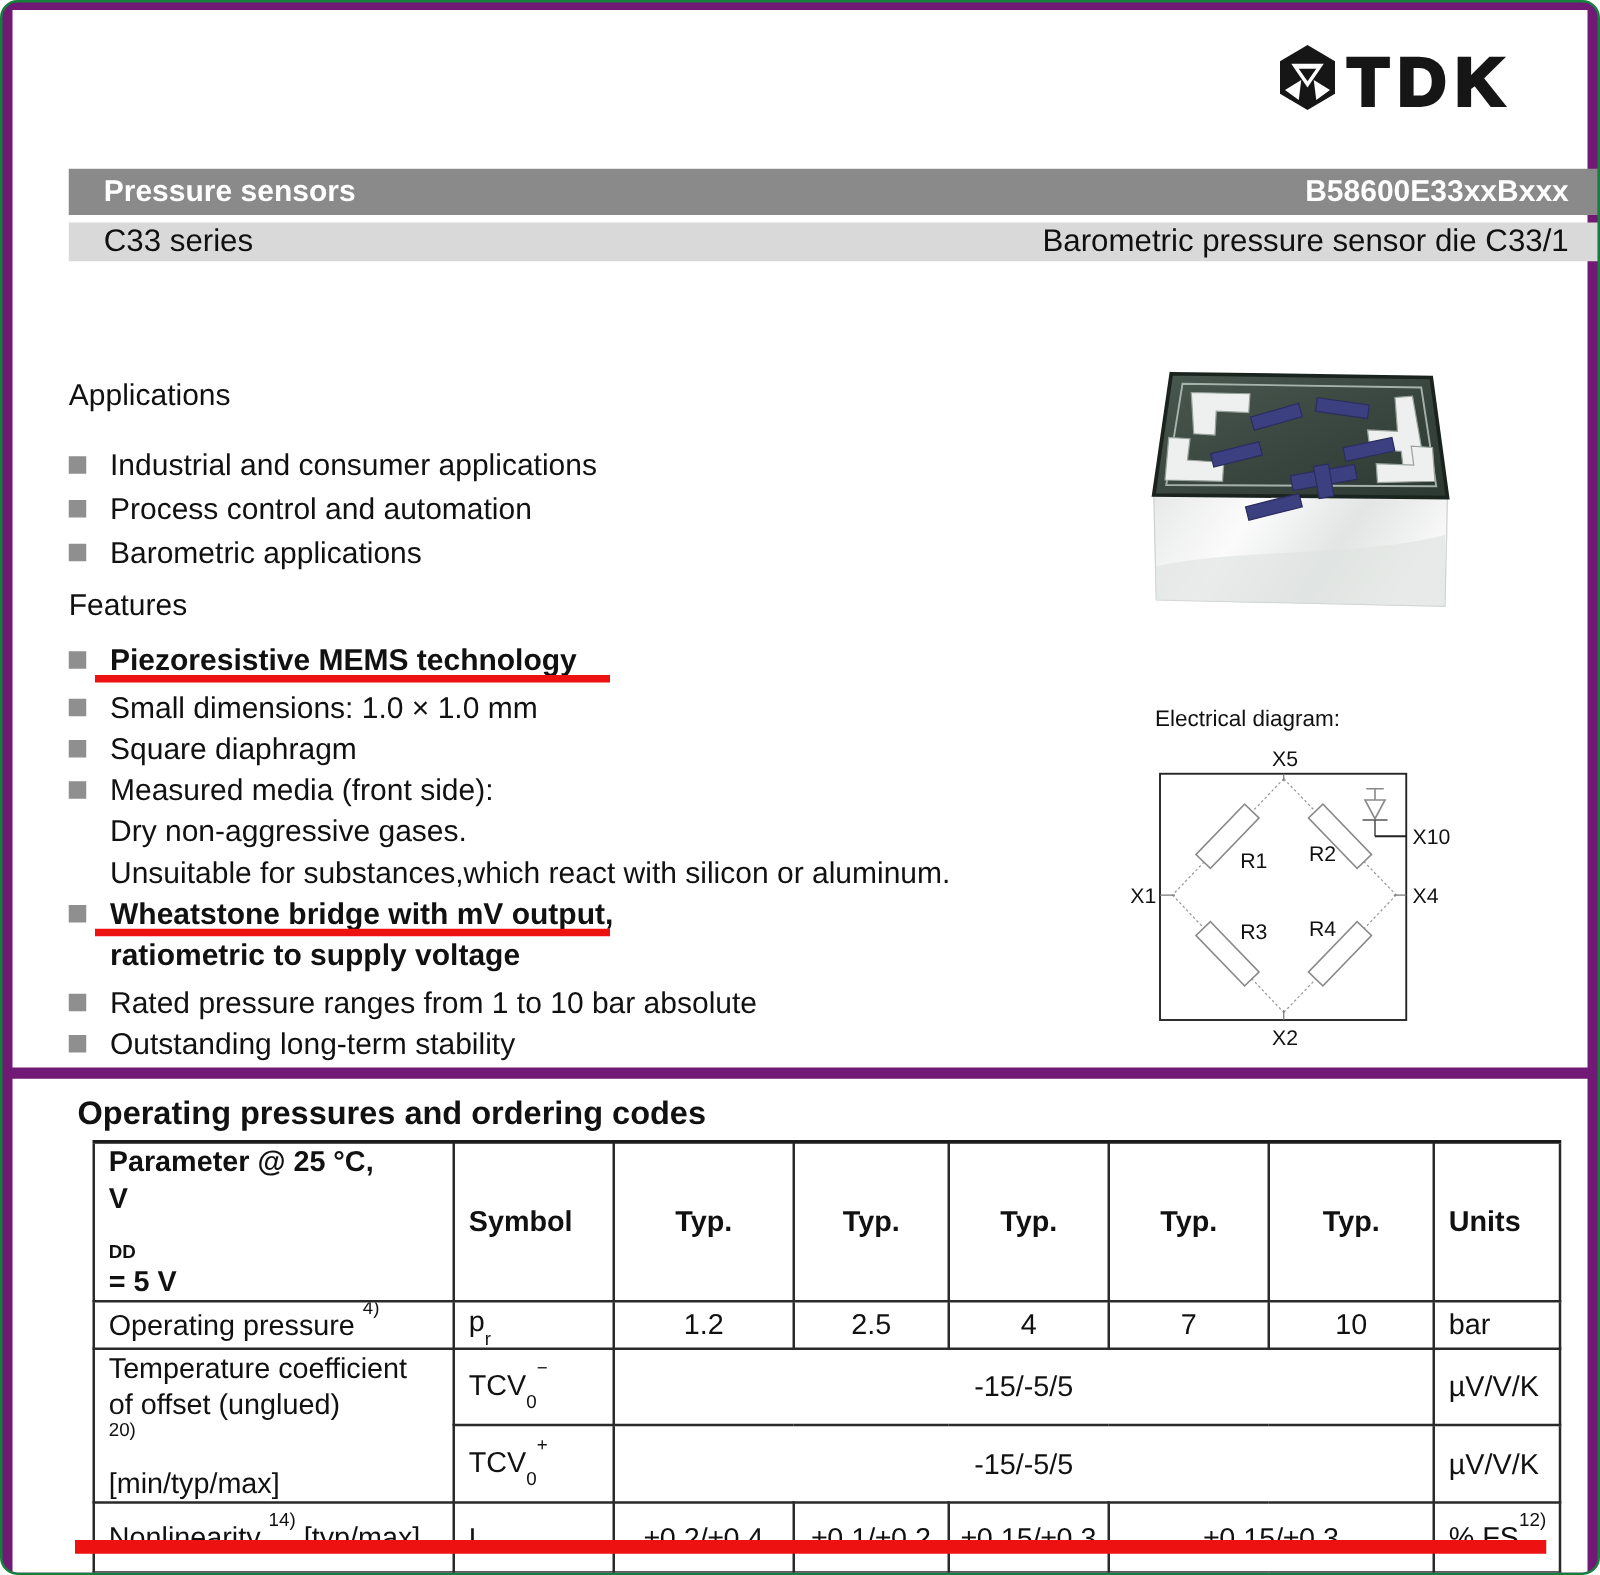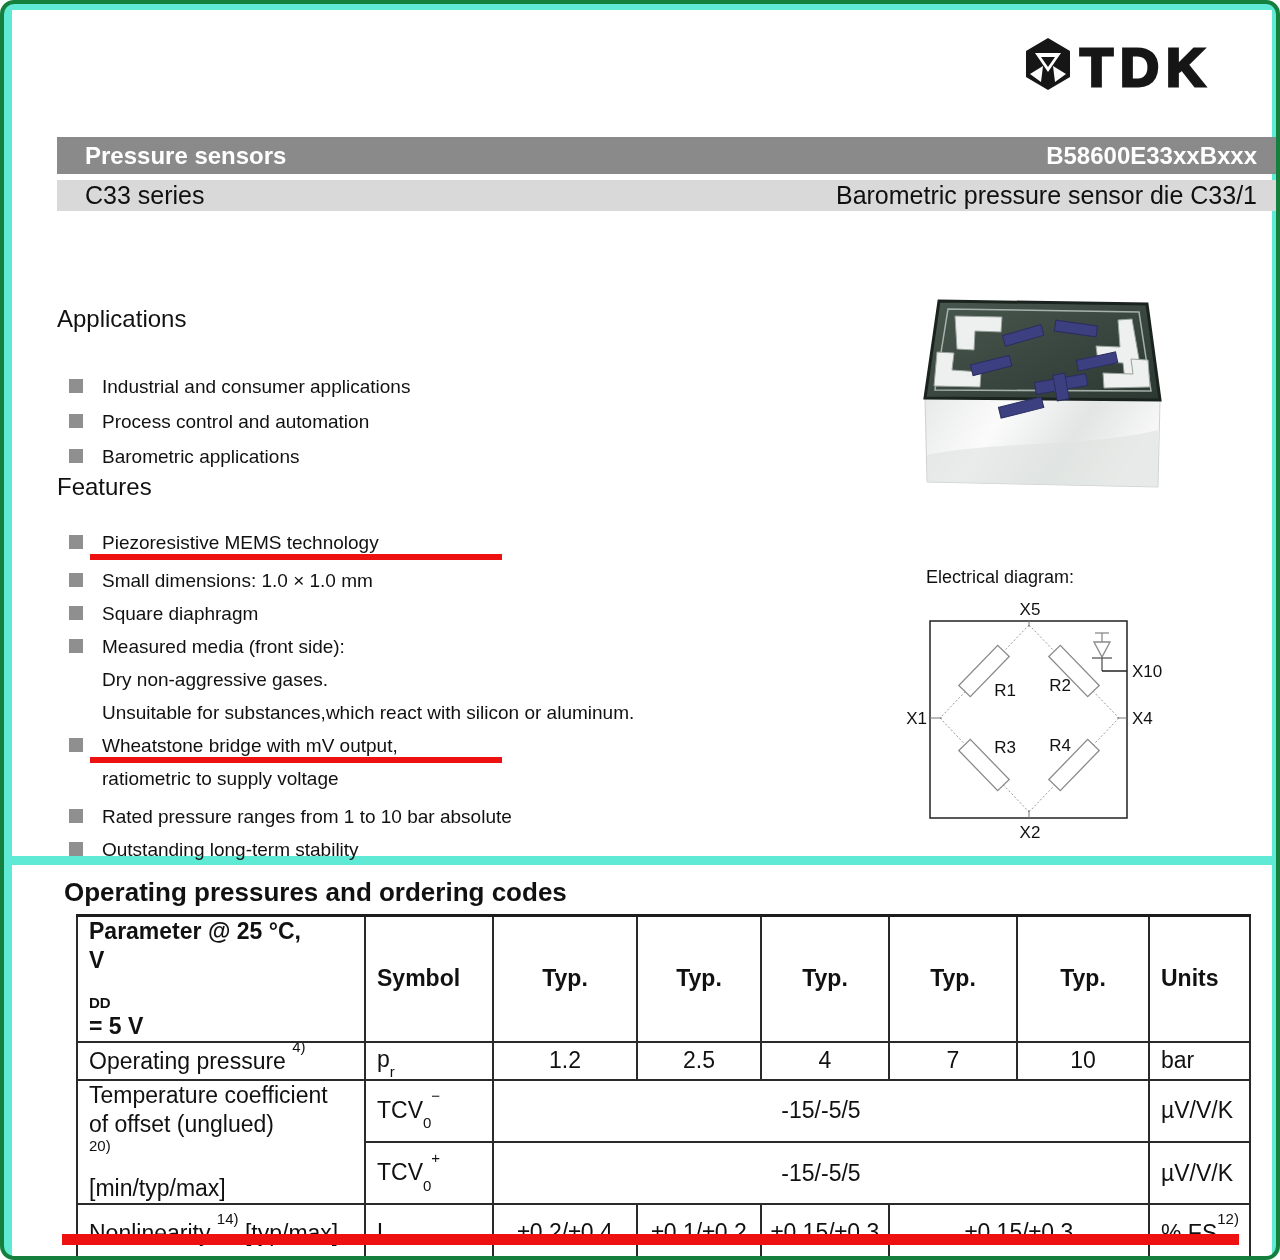--- a/index.html
+++ b/index.html
@@ -3,50 +3,50 @@
 <meta charset="utf-8">
 <style>
   * { box-sizing: border-box; }
   html,body { margin:0; padding:0; }
   body {
     width:1280px; height:1260px; position:relative; background:#ffffff;
     font-family:"Liberation Sans", sans-serif; color:#111;
     overflow:hidden;
   }
   .frame {
-    position:absolute; inset:0; background:#5eead4;
-    border:4px solid #15803d; border-radius:14px; overflow:hidden;
+    position:absolute; inset:0; background:#701a75;
+    border:2px solid #15803d; border-radius:14px; overflow:hidden;
   }
   .panel { position:absolute; left:8px; width:1260px; background:#ffffff; }
   .panel-top { top:6px; height:846px; }
   .panel-bottom { top:861px; height:499px; overflow:hidden; }
 
   
   .logo { position:absolute; left:1012px; top:24px; width:210px; height:68px; }
 
   
   .bar { position:absolute; left:45px; width:1228px; display:flex;
          justify-content:space-between; align-items:center; padding:0 28px; }
   .bar-dark  { top:127px; height:37px; background:#8a8a8a; color:#ffffff;
                font-size:24px; font-weight:bold; }
   .bar-light { top:170px; height:31px; background:#d9d9d9; color:#101010;
                font-size:25px; font-weight:normal; }
 
   
   .sec-title { position:absolute; left:45px; margin:0; font-size:24px; font-weight:normal; }
   .t-apps { top:295px; } .t-feat { top:463px; }
-  .blist { position:absolute; left:45px; margin:12px; padding:0; list-style:none;
-           font-size:19px; width:810px; }
+  .blist { position:absolute; left:45px; margin:0; padding:0; list-style:none;
+           font-size:24px; width:810px; }
   .blist li { position:relative; padding-left:33px; line-height:33px; }
   .blist li .sq { position:absolute; left:0; top:9px; width:14px; height:14px;
                   background:#8f8f8f; }
   .apps-list { top:347px; } .apps-list li { line-height:35px; }
   .apps-list li .sq { top:10px; }
   .feat-list { top:504px; }
-  .feat-list li.gap { margin-bottom:5px; }
+  .feat-list li.gap { margin-bottom:5px;font-weight:bold; }
   .blist .ln { display:block; }
   .red-underline { position:absolute; left:21px; top:28px; width:412px; height:6px;
                    background:#ed1111; }
 
   
   .die { position:absolute; left:895px; top:280px; width:265px; height:210px; }
   .ediag { position:absolute; left:880px; top:545px; width:275px; height:300px; }
   .ediag text, .logo text { font-family:"Liberation Sans", sans-serif; }
 
   

